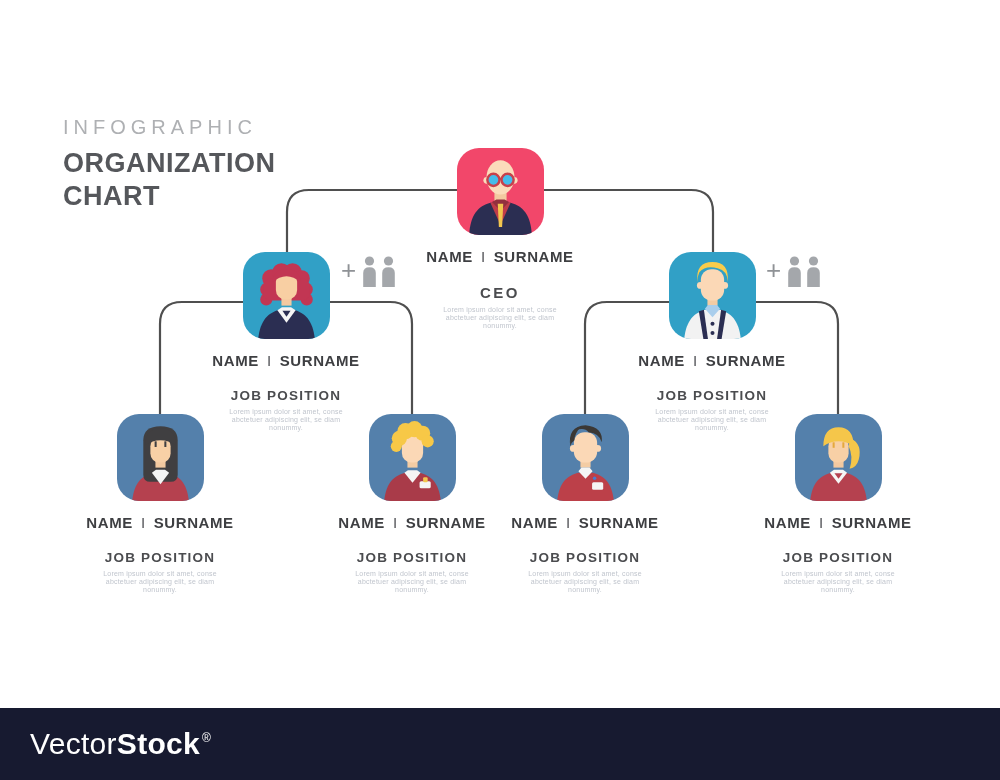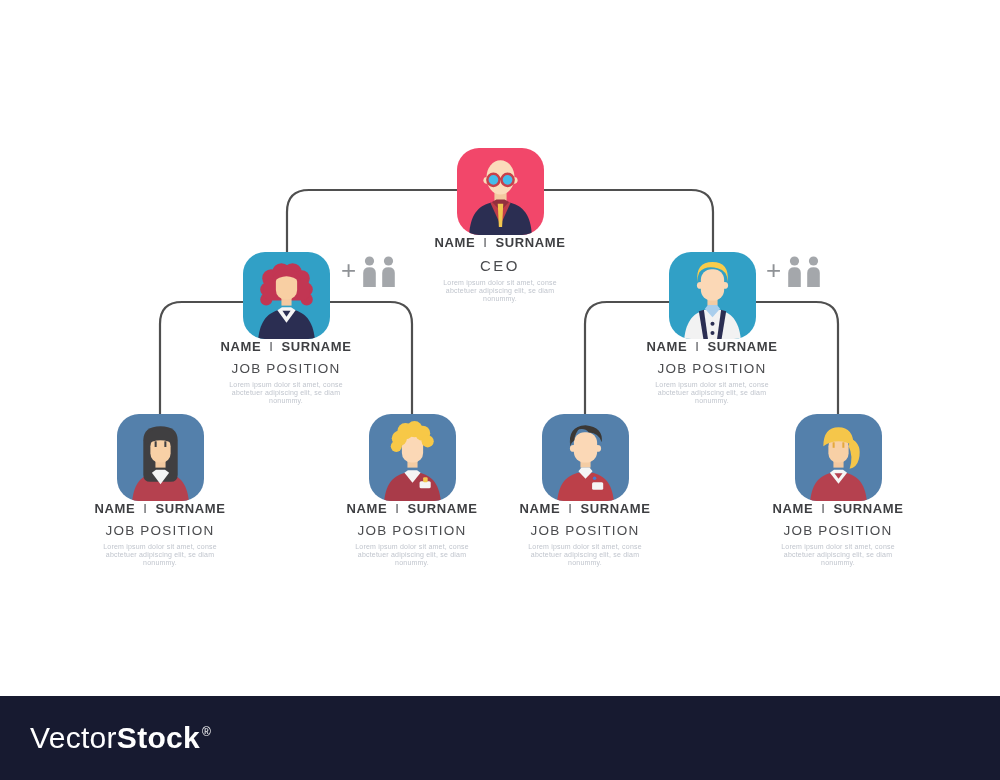--- a/index.html
+++ b/index.html
@@ -10,33 +10,33 @@
   
   .title{position:absolute;left:63px;top:116px;}
   .eyebrow{font-size:20px;letter-spacing:5px;color:#aeb0b3;font-weight:500;margin-bottom:8px;}
   .tline{font-size:27px;font-weight:700;color:#55575b;letter-spacing:.5px;line-height:33px;}
 
   
   .node{position:absolute;width:210px;display:flex;flex-direction:column;align-items:center;}
   .avatar-box{width:87px;height:87px;border-radius:22px;overflow:hidden;}
   .avatar-box svg{display:block;width:100%;height:100%;}
   .bg-ceo{background:#f2476a;} .bg-mgr{background:#31a0c6;} .bg-emp{background:#5480ab;}
-  .name-row{font-size:13px;font-weight:700;letter-spacing:.6px;color:#3e3f42;white-space:nowrap;}
+  .name-row{margin-top:13px;font-size:15px;font-weight:700;letter-spacing:.6px;color:#3e3f42;white-space:nowrap;}
   .sep{margin:0 8px;font-weight:400;color:#55565a;}
-  .position{margin-top:7px;font-size:13.5px;font-weight:400;letter-spacing:1.2px;color:#4b4c4f;white-space:nowrap;}
+  .position{margin-top:19px;font-size:13.5px;font-weight:700;letter-spacing:1.2px;color:#4b4c4f;white-space:nowrap;}
   .ceo-pos{font-size:15px;letter-spacing:2.5px;}
   .desc{margin-top:5px;font-size:7px;line-height:8px;color:#c0c5cd;text-align:center;letter-spacing:.2px;}
 
   
   .addon{position:absolute;display:flex;align-items:flex-start;gap:6px;}
   .plus{font-size:26px;font-weight:300;color:#8f9296;line-height:30px;}
   .people{margin-top:1px;}
 
   
-  .footer{position:absolute;left:0;right:0;bottom:0;height:84px;background:#171a30;
+  .footer{position:absolute;left:0;right:0;bottom:0;height:72px;background:#171a30;
           display:flex;align-items:center;justify-content:space-between;padding:0 26px 0 30px;box-sizing:border-box;}
   .logo{color:#ffffff;font-size:30px;font-weight:300;letter-spacing:.3px;}
   .logo .bold{font-weight:700;}
   .logo .reg{font-size:12px;vertical-align:12px;margin-left:2px;font-weight:400;}
   .site{color:#f2f3f5;font-size:21px;font-weight:600;letter-spacing:.4px;}
 </style>
 </head>
 <body>
 
 <div class="stage">
@@ -45,20 +45,25 @@
     <g fill="none" stroke="#4f4f4f" stroke-width="2.2">
       <path d="M458,190 H309 Q287,190 287,212 V252"></path>
       <path d="M542,190 H691 Q713,190 713,212 V252"></path>
       <path d="M244,302 H182 Q160,302 160,324 V415"></path>
       <path d="M328,302 H390 Q412,302 412,324 V415"></path>
       <path d="M670,302 H607 Q585,302 585,324 V415"></path>
       <path d="M756,302 H816 Q838,302 838,324 V415"></path>
     </g>
   </svg>
 
+  <div class="title">
+    <div class="eyebrow">INFOGRAPHIC</div>
+    <div class="tline">ORGANIZATION</div>
+    <div class="tline">CHART</div>
+  </div>
 
   <div class="node" style="left:395px;top:148px;">
     <div class="avatar-box bg-ceo">
       <svg viewBox="0 0 86 86">
         <rect x="37" y="38" width="12" height="15" fill="#f3c9a0"></rect>
         <circle cx="29.5" cy="32" r="3.4" fill="#fbdcbb"></circle>
           <circle cx="56.5" cy="32" r="3.4" fill="#fbdcbb"></circle>
         <ellipse cx="43" cy="29" rx="13.8" ry="17" fill="#fbdcbb"></ellipse>
         <rect x="40.6" y="29.4" width="4.8" height="2.4" fill="#c8414b"></rect>
         <circle cx="36" cy="31.5" r="6" fill="#45bcea" stroke="#c8414b" stroke-width="2.4"></circle>

